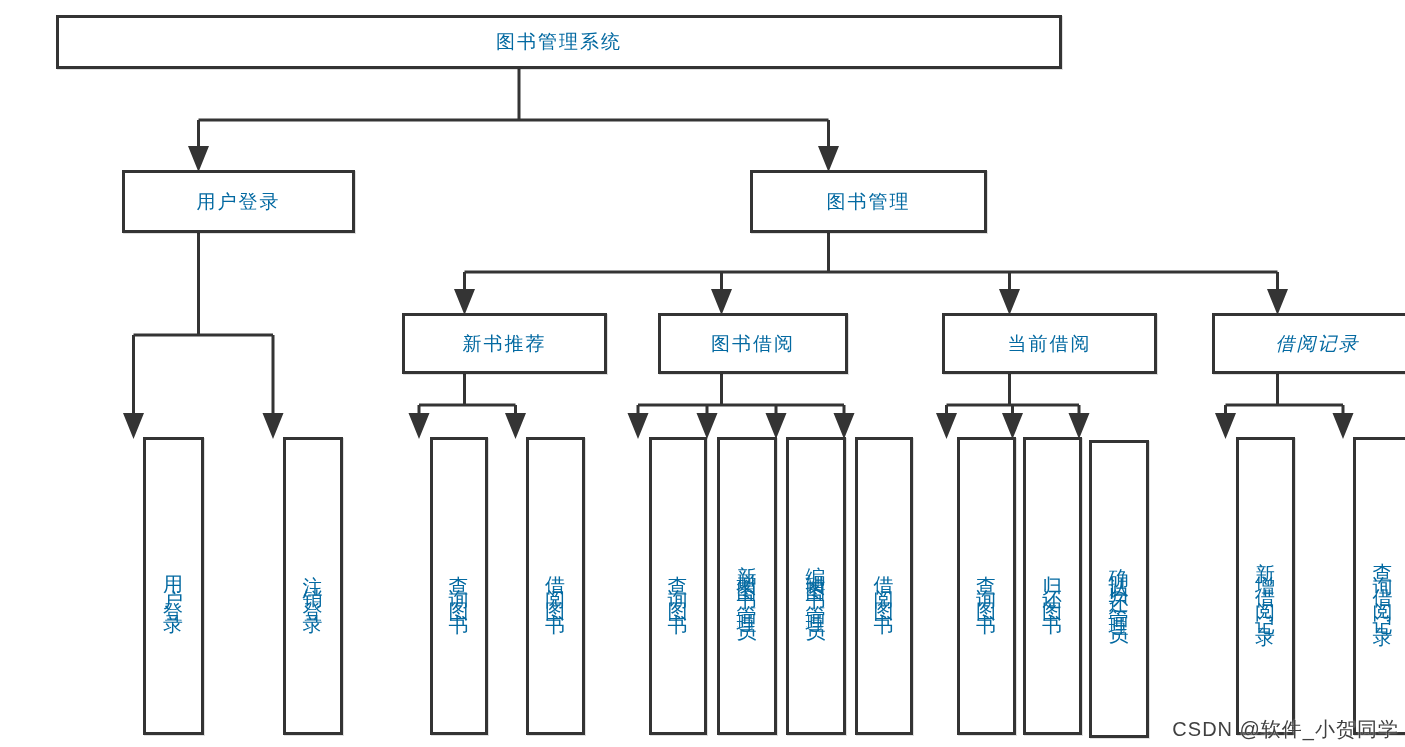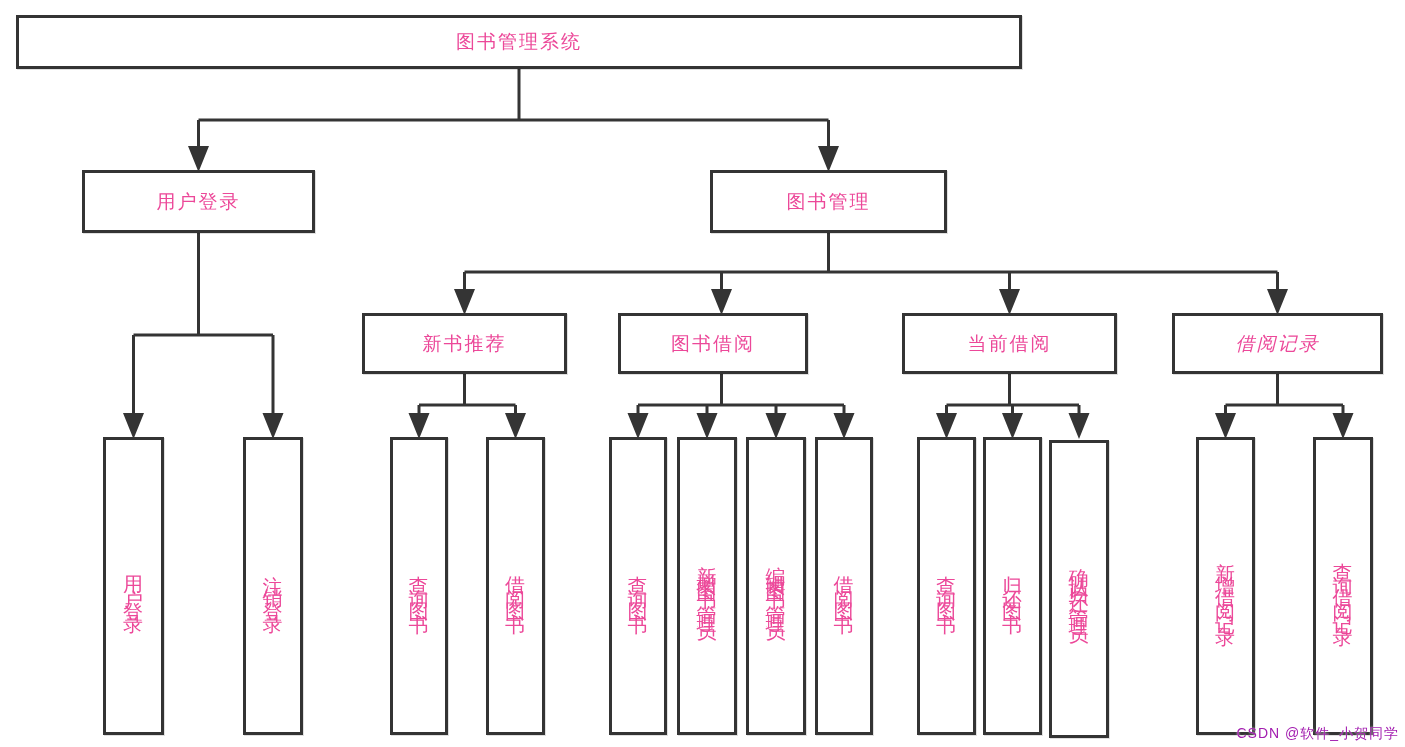--- a/index.html
+++ b/index.html
@@ -21,39 +21,40 @@
   }
   .node {
     position: absolute;
     box-sizing: border-box;
     background: #ffffff;
     border: 3px solid #343434;
     box-shadow: 1px 1px 0 rgba(0,0,0,0.12);
     display: flex;
     align-items: center;
     justify-content: center;
-    color: #ec4899;
+    color: #0369a1;
+    margin-left: 40px;
   }
   .node.h { font-size: 19px; letter-spacing: 2px; }
   .node.v { font-size: 20px; }
   .vtext {
     writing-mode: vertical-rl;
     text-orientation: mixed;
     letter-spacing: 13px;
     line-height: 1;
     white-space: nowrap;
   }
   .vtext.long { letter-spacing: 8px; }
   .watermark {
     position: absolute;
     right: 6px;
     bottom: 4px;
-    font-size: 14px;
+    font-size: 20px;
     letter-spacing: 1px;
-    color: #a21caf;
+    color: #404040;
     text-shadow: 0 0 2px #ffffff;
   }
 </style>
 </head>
 <body>
 
 <div class="canvas">
 
   <svg class="connectors" viewBox="0 0 1405 747" xmlns="http://www.w3.org/2000/svg">
     <g stroke="#343434" stroke-width="3" fill="none">

